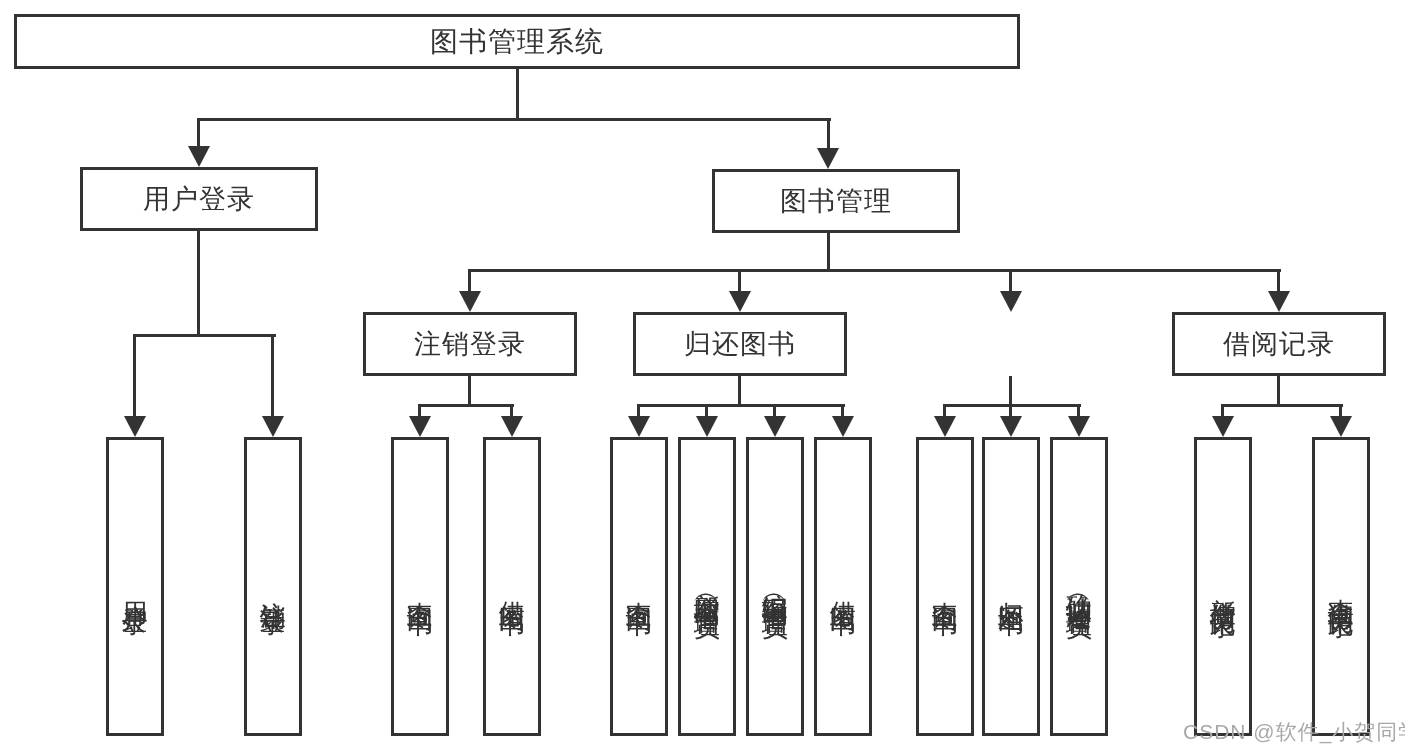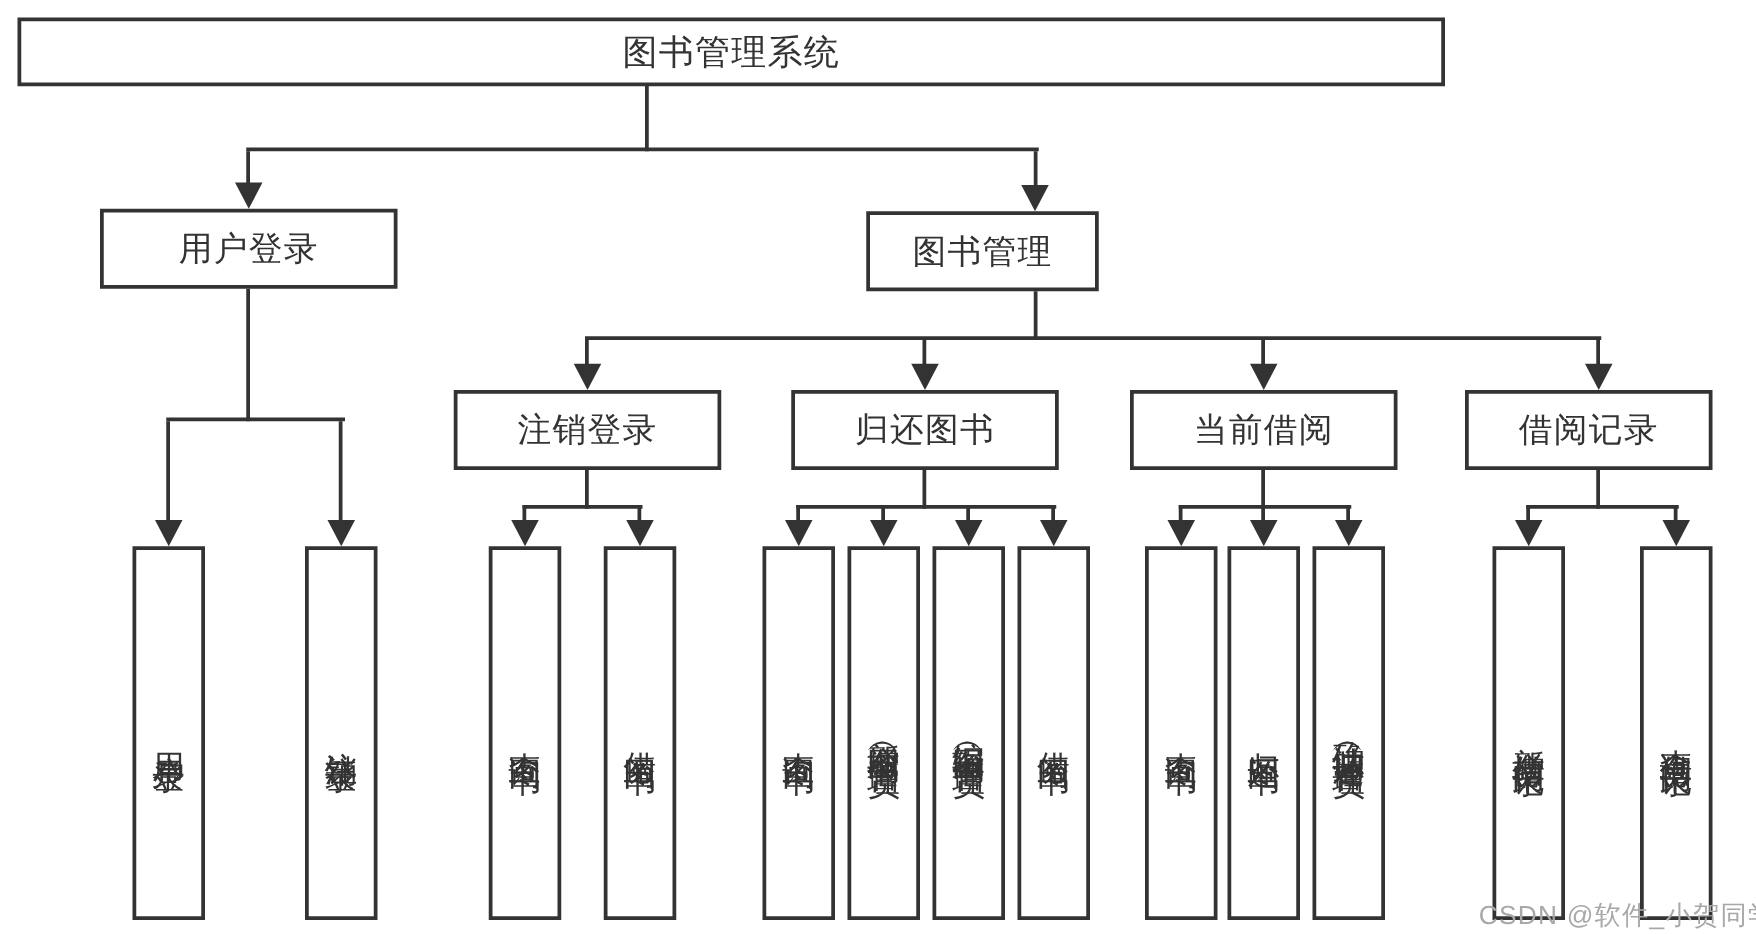--- a/index.html
+++ b/index.html
@@ -33,45 +33,42 @@
     position:absolute;left:1183px;top:718px;
     font-size:21px;color:#a8a8a8;letter-spacing:1px;
     z-index:10;white-space:nowrap;
   }
 </style>
 </head>
 <body>
 
 <div id="canvas">
 
-  <div class="b h root" style="left:14px;top:14px;width:1142px;height:55px">
+  <div class="b h root" style="left:14px;top:14px;width:1006px;height:55px">
     <span>图书管理系统</span>
   </div>
 
   <div class="b h" style="left:80px;top:167px;width:238px;height:64px">
     <span>用户登录</span>
   </div>
 
-  <div class="b h" style="left:693px;top:169px;width:186px;height:64px">
+  <div class="b h" style="left:712px;top:169px;width:248px;height:64px">
     <span>图书管理</span>
   </div>
 
   <div class="b h" style="left:363px;top:312px;width:214px;height:64px">
     <span>注销登录</span>
   </div>
 
   <div class="b h" style="left:633px;top:312px;width:214px;height:64px">
     <span>归还图书</span>
   </div>
 
-  <div class="b h" style="left:904px;top:312px;width:214px;height:64px">
-    <span>当前借阅</span>
-  </div>
 
-  <div class="b h" style="left:1172px;top:312px;width:198px;height:64px">
+  <div class="b h" style="left:1172px;top:312px;width:214px;height:64px">
     <span>借阅记录</span>
   </div>
 
   <div class="b v" style="left:106px;top:437px;width:58px;height:299px">
     <span>用户登录</span>
   </div>
   <div class="b v" style="left:244px;top:437px;width:58px;height:299px">
     <span>注销登录</span>
   </div>
 

